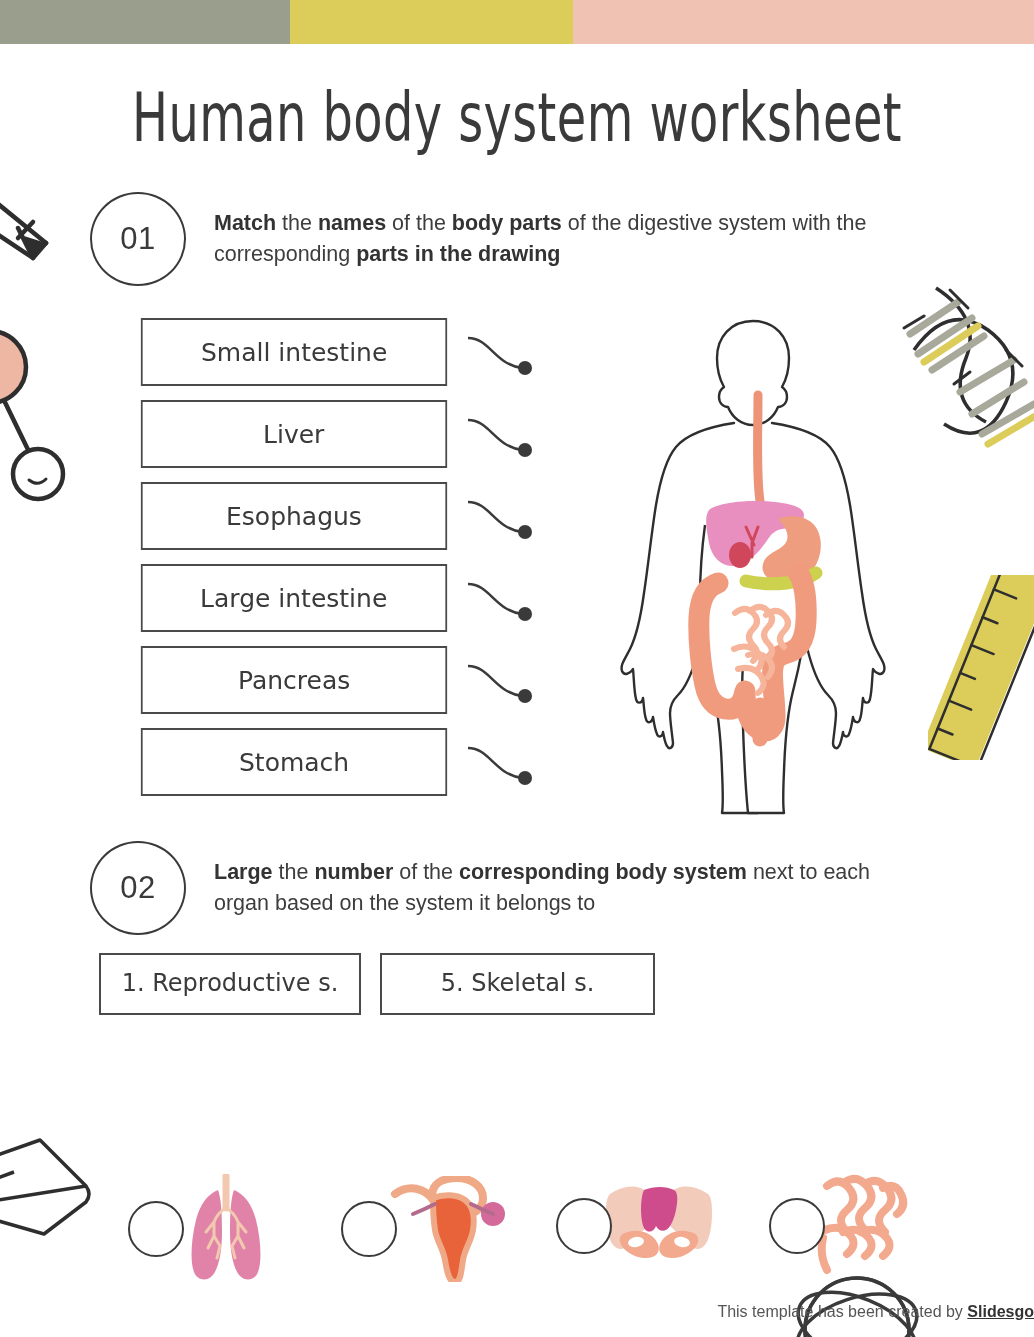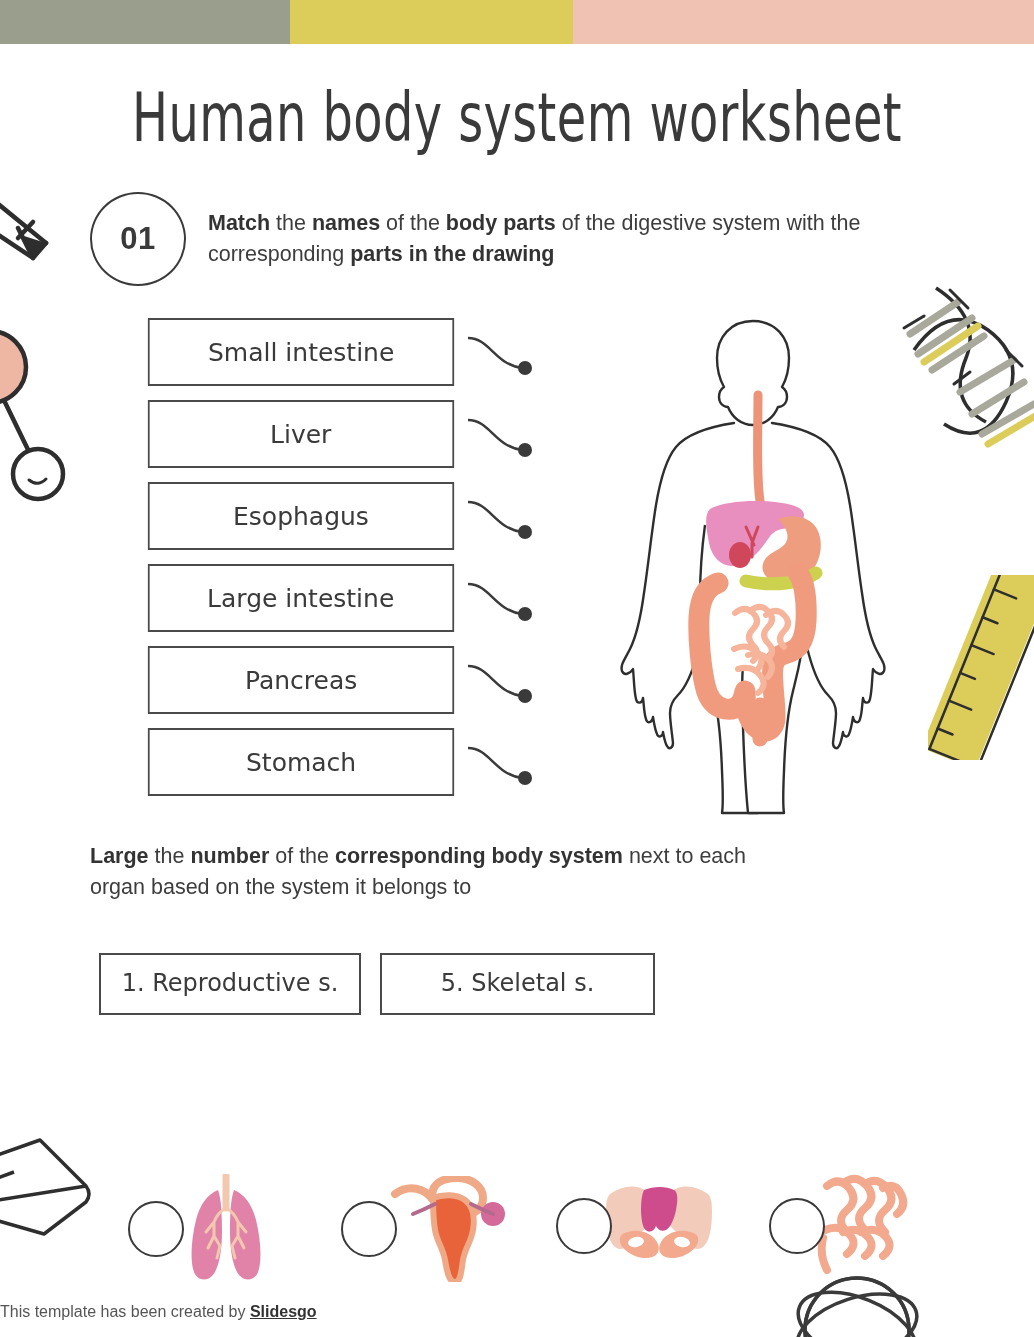--- a/index.html
+++ b/index.html
@@ -56,36 +56,36 @@
     height: 94px;
     min-width: 96px;
     border: 2px solid #3a3a3a;
     border-radius: 50%;
     display: flex;
     align-items: center;
     justify-content: center;
     font-size: 31px;
     color: #3a3a3a;
     letter-spacing: 0.5px;
-    font-weight: bold;
   }
 
   .instr-text {
     font-size: 21.5px;
     line-height: 1.42;
     color: #3d3d3d;
     max-width: 690px;
+    margin-left: 6px;
   }
   .instr-text b { font-weight: 700; color: #333; }
 
   
   .name-boxes {
     position: absolute;
     top: 318px;
-    left: 127px;
+    left: 120px;
     width: 348px;
   }
   .name-box {
     width: 348px;
     height: 68px;
     border: 2px solid #4a4a4a;
     display: flex;
     align-items: center;
     justify-content: center;
     font-family: "DejaVu Sans", sans-serif;
@@ -171,21 +171,21 @@
     margin-left: -14px;
     position: relative;
     z-index: 1;
   }
 
   
   .footer {
     position: absolute;
     bottom: 16px;
     left: 0; right: 0;
-    text-align: left;
+    text-align: right;
     font-size: 16px;
     color: #555;
   }
   .footer b { font-weight: 700; text-decoration: underline; color: #333; }
 
   
   .deco { position: absolute; pointer-events: none; }
   .deco-pencil   { top: 150px;  left: -22px; }
   .deco-molecule { top: 322px;  left: -18px; }
   .deco-dna      { top: 272px;  left: 896px; }
@@ -453,20 +453,21 @@
       <path d="M162 306 q10 -8 18 0 q8 8 0 16 q-8 8 0 16 q8 8 0 16"></path>
       <path d="M178 310 q10 -8 18 0 q8 8 0 16 q-8 8 0 16"></path>
       <path d="M146 344 q12 -6 22 2 q10 8 2 18"></path>
       <path d="M160 350 q12 -4 20 4 q8 8 0 18"></path>
       <path d="M150 364 q14 -4 22 6 q8 10 -2 18"></path>
     </g>
   </g>
 </svg>
 
 <div class="instr instr-2">
+  <div class="num-circle">02</div>
   <div class="instr-text"><b>Large</b> the <b>number</b> of the <b>corresponding body system</b> next to each organ based on the system it belongs to</div>
 </div>
 
 <div class="systems-grid">
   <div class="system-box wrap">
       <span>1. Reproductive s.</span>
     </div>
   <div class="system-box">
       <span>5. Skeletal s.</span>
     </div>

